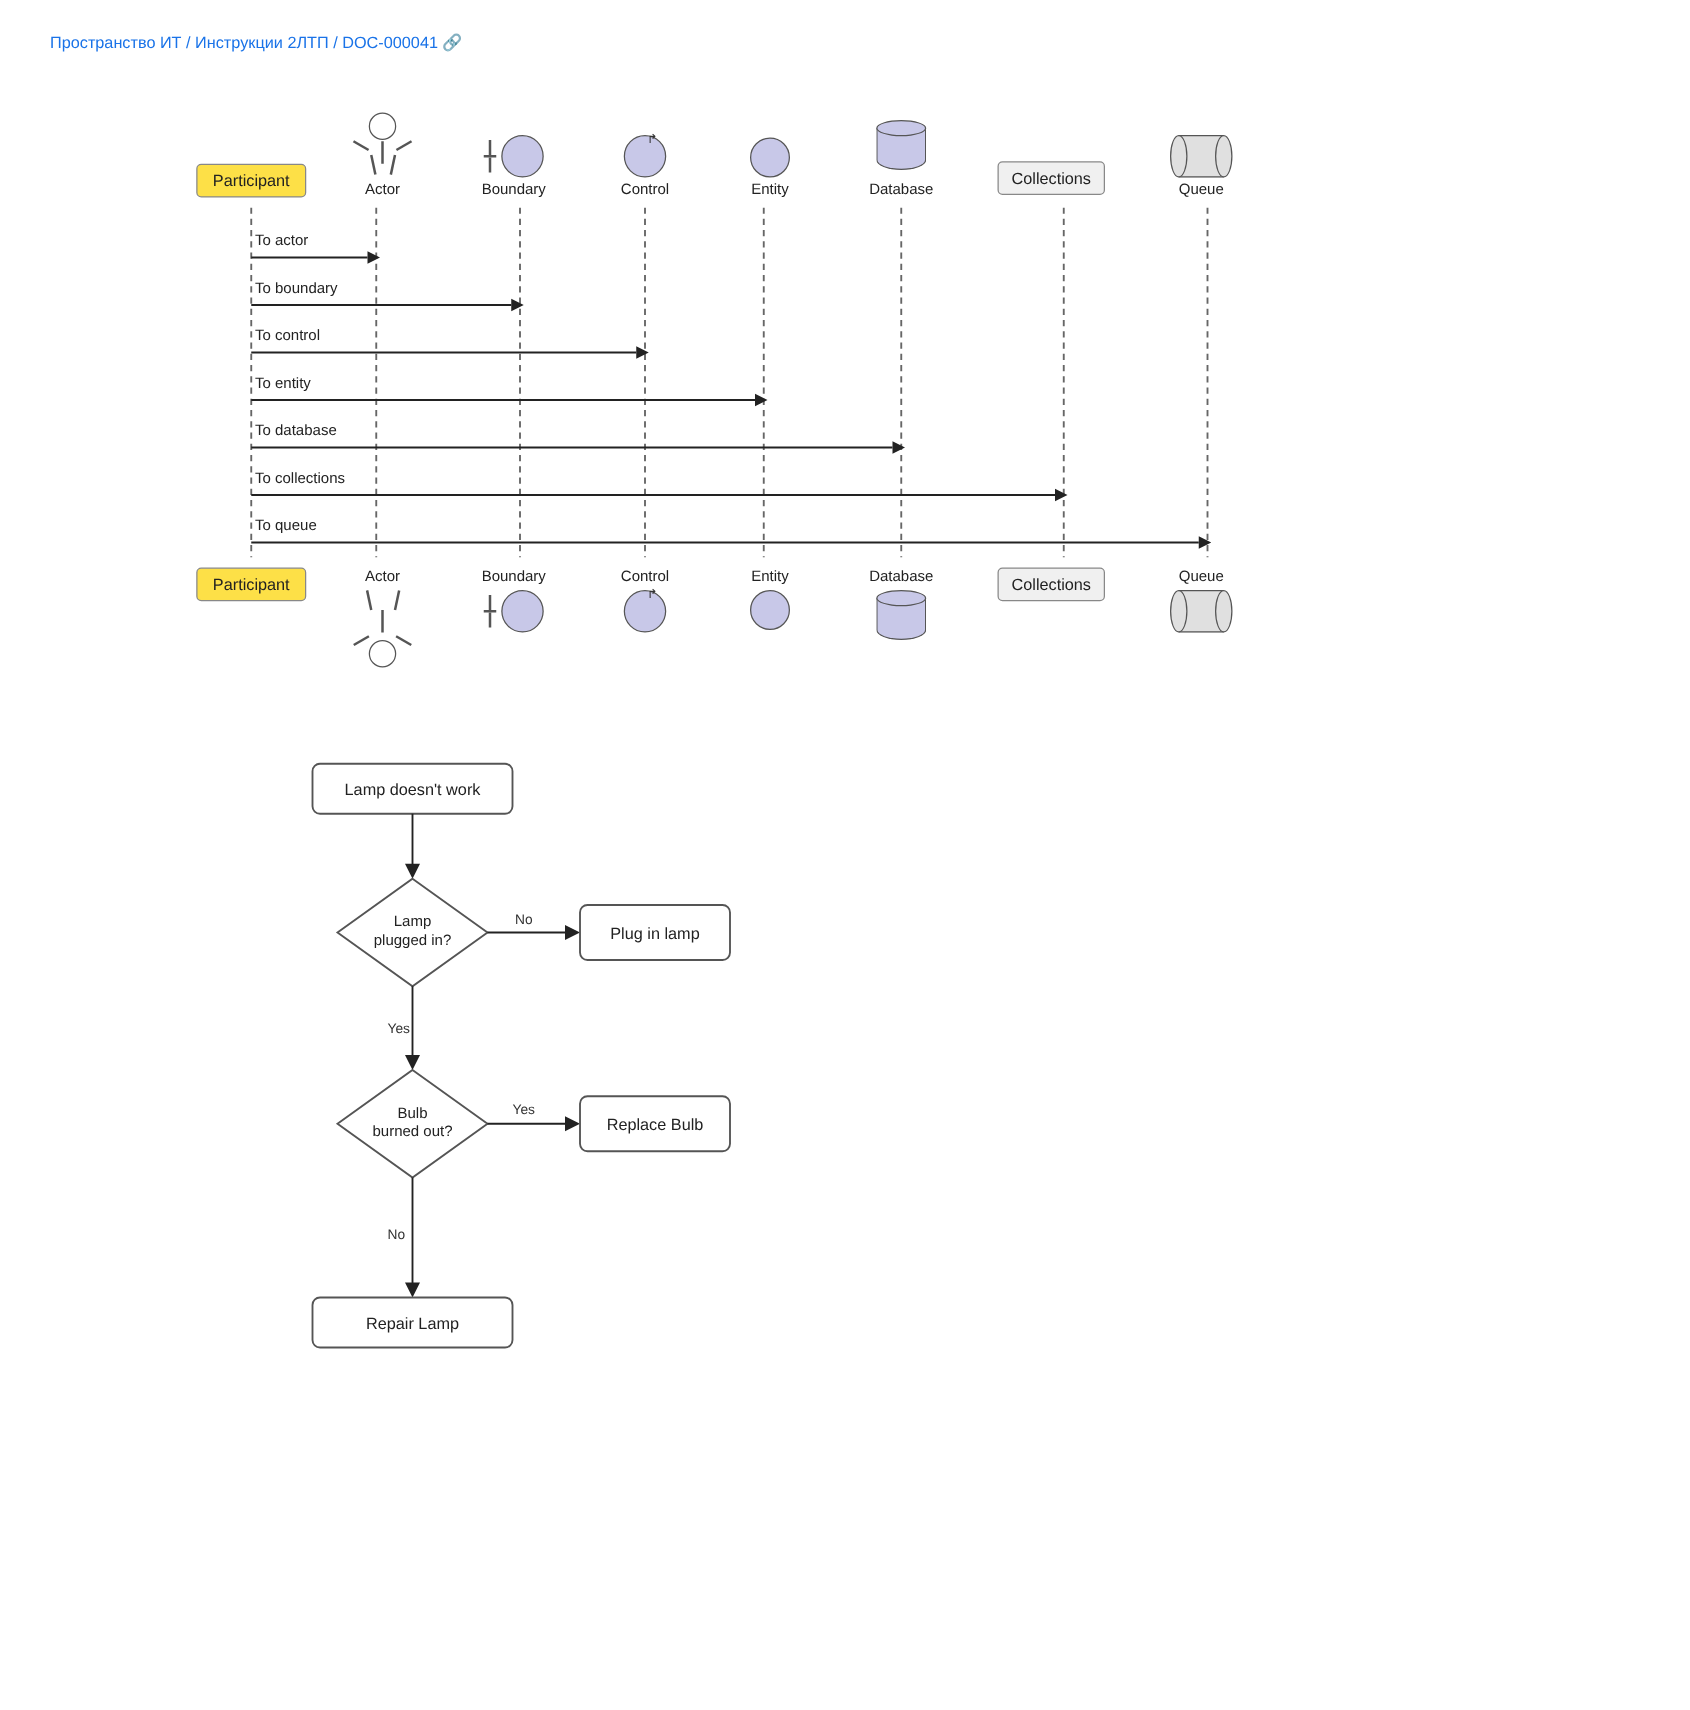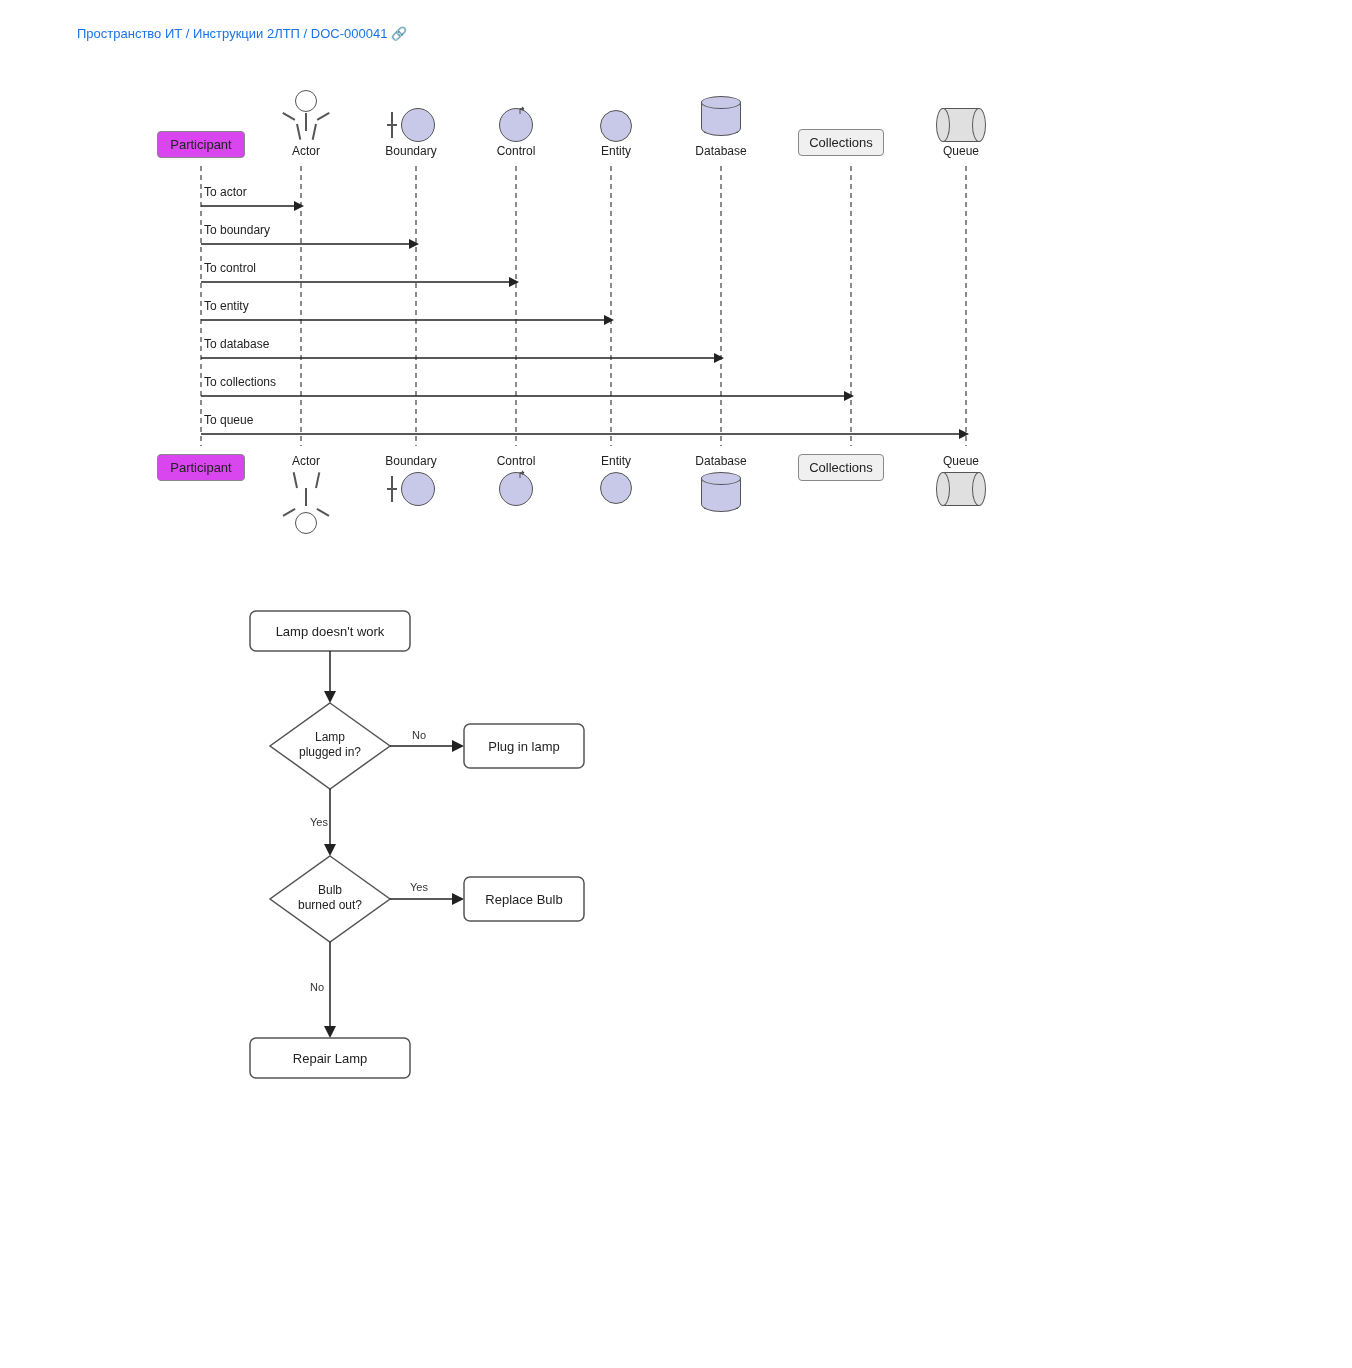--- a/index.html
+++ b/index.html
@@ -14,28 +14,27 @@
     }
 
     
     .breadcrumb {
       color: #1a73e8;
       font-size: 13px;
       margin-bottom: 20px;
       display: flex;
       align-items: flex-start;
       gap: 4px;
-      margin-left: 37px;
     }
 
     .participant-box {
       border: 1.5px solid #888;
       border-radius: 4px;
       padding: 5px 12px;
-      background: #d946ef;
+      background: #fde047;
       font-size: 13px;
       font-weight: normal;
       white-space: nowrap;
     }
     .actor-head {
       width: 22px; height: 22px;
       border-radius: 50%;
       border: 1.5px solid #555;
       background: #fff;
       margin-bottom: 1px;

